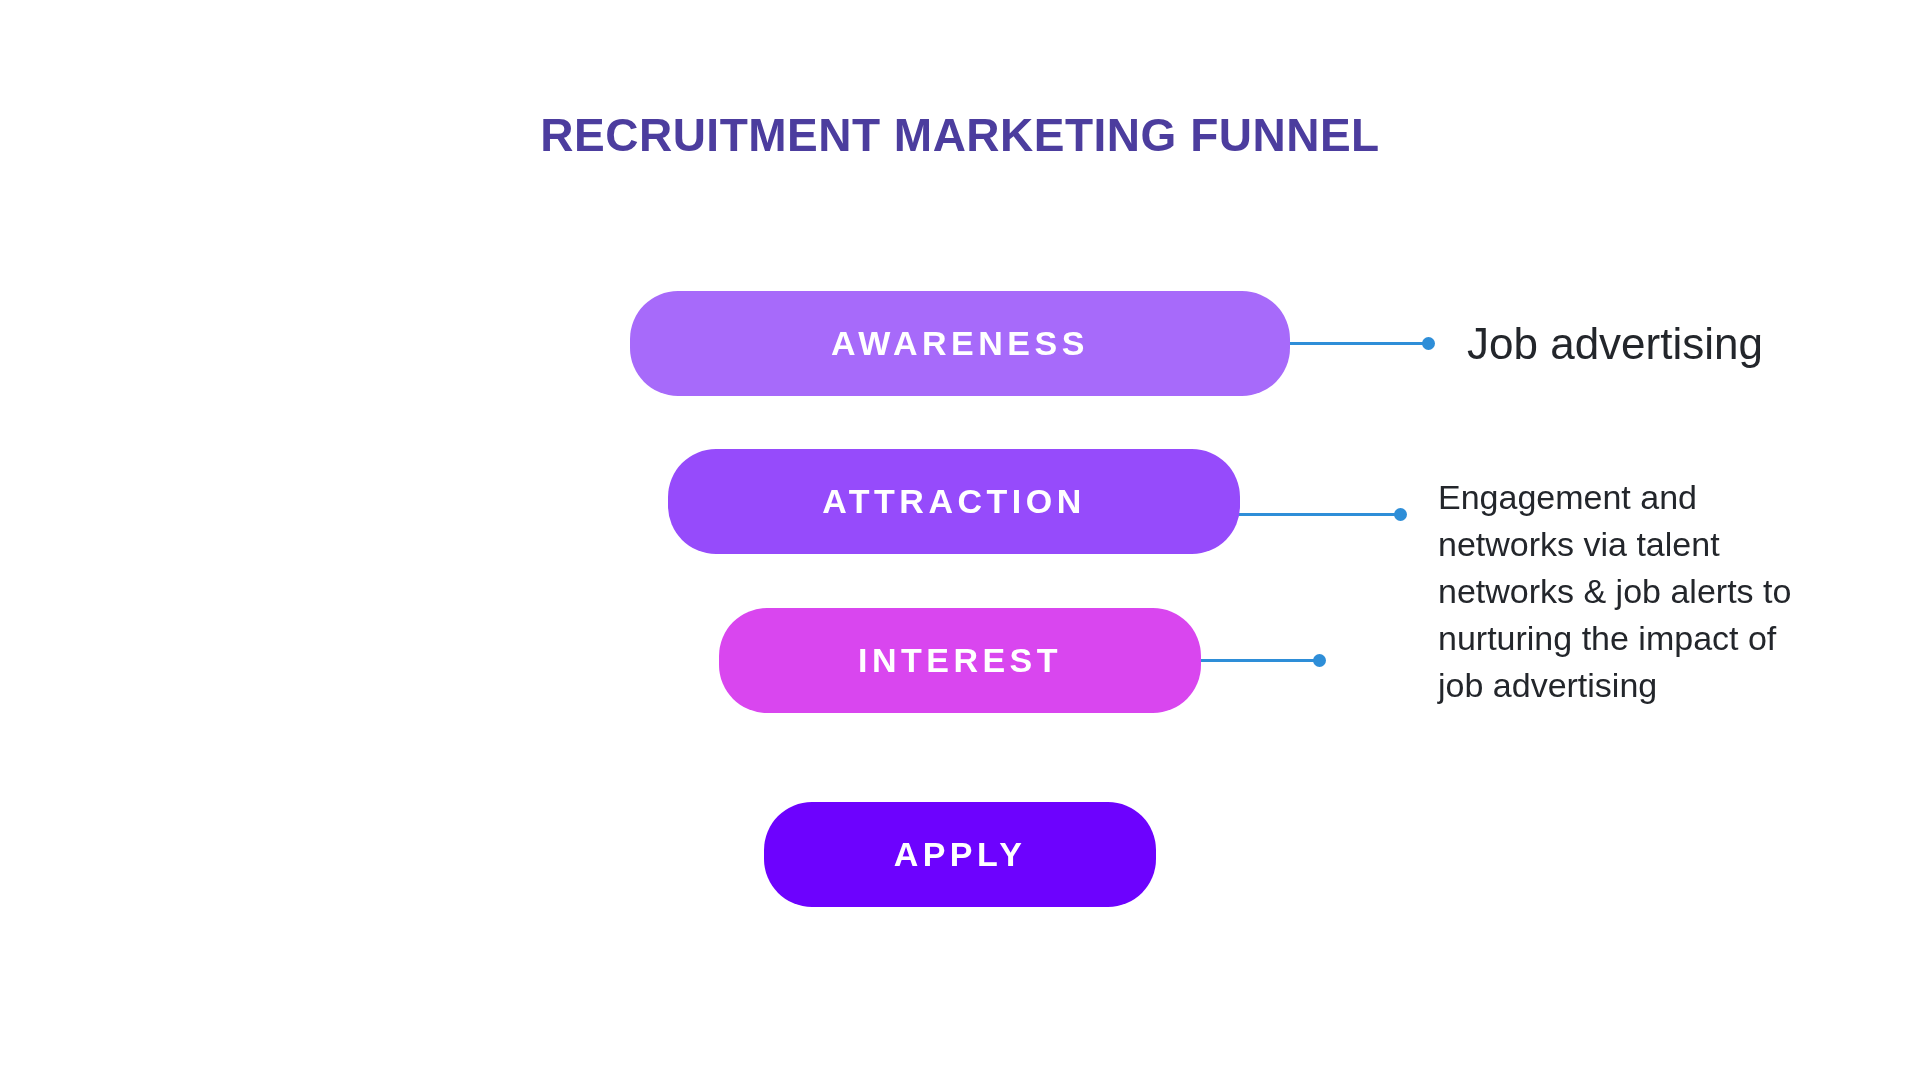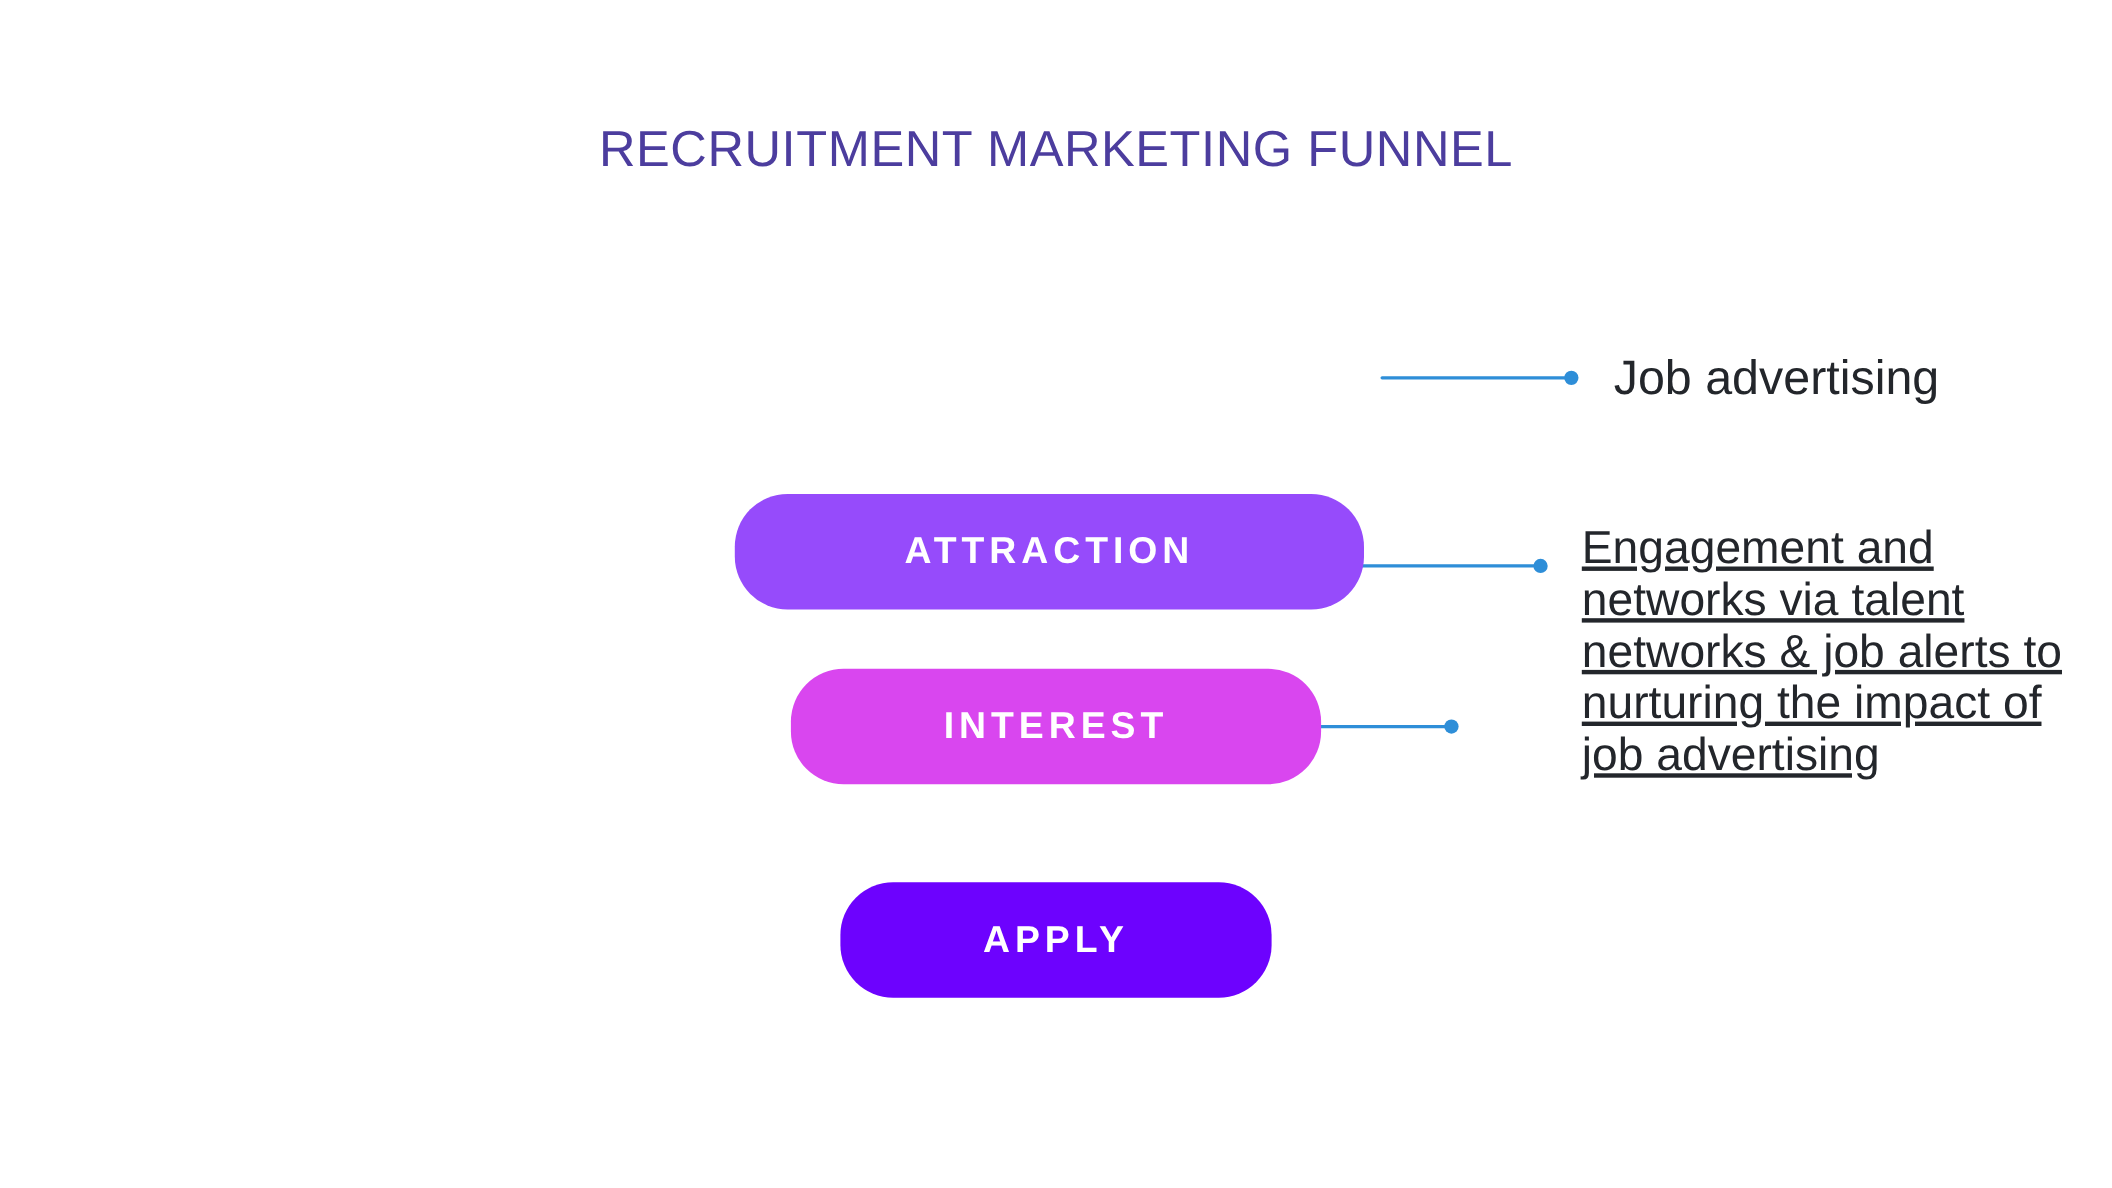--- a/index.html
+++ b/index.html
@@ -18,21 +18,21 @@
 
   
   .title {
     position: absolute;
     left: 0;
     top: 108px;
     width: 100%;
     margin: 0;
     text-align: center;
     font-size: 46px;
-    font-weight: 400;
+    font-weight: 700;
     letter-spacing: 0.5px;
     color: #4c3d9e;
   }
 
   
   .pill {
     position: absolute;
     height: 105px;
     border-radius: 48px;
     display: flex;
@@ -80,33 +80,35 @@
   .note-awareness {
     left: 1467px;
     top: 318px;
     font-size: 44px;
     line-height: 52px;
     white-space: nowrap;
   }
   .note-attraction {
     left: 1438px;
     top: 474px;
-    font-size: 42px;
+    font-size: 34px;
     line-height: 47px;
     width: 460px;
-    text-decoration: underline;
   }
 </style>
 </head>
 <body>
 
 <div class="canvas">
 
   <h1 class="title" style="color: rgb(76, 61, 158);">RECRUITMENT MARKETING FUNNEL</h1>
 
+  <div class="pill pill-0" style="background: rgb(167, 106, 250);">
+    <span>AWARENESS</span>
+  </div>
   <div class="pill pill-1" style="background: rgb(150, 75, 251);">
     <span>ATTRACTION</span>
   </div>
   <div class="pill pill-2" style="background: #d946ef;">
     <span>INTEREST</span>
   </div>
   <div class="pill pill-3" style="background: rgb(109, 2, 254);">
     <span>APPLY</span>
   </div>
 

